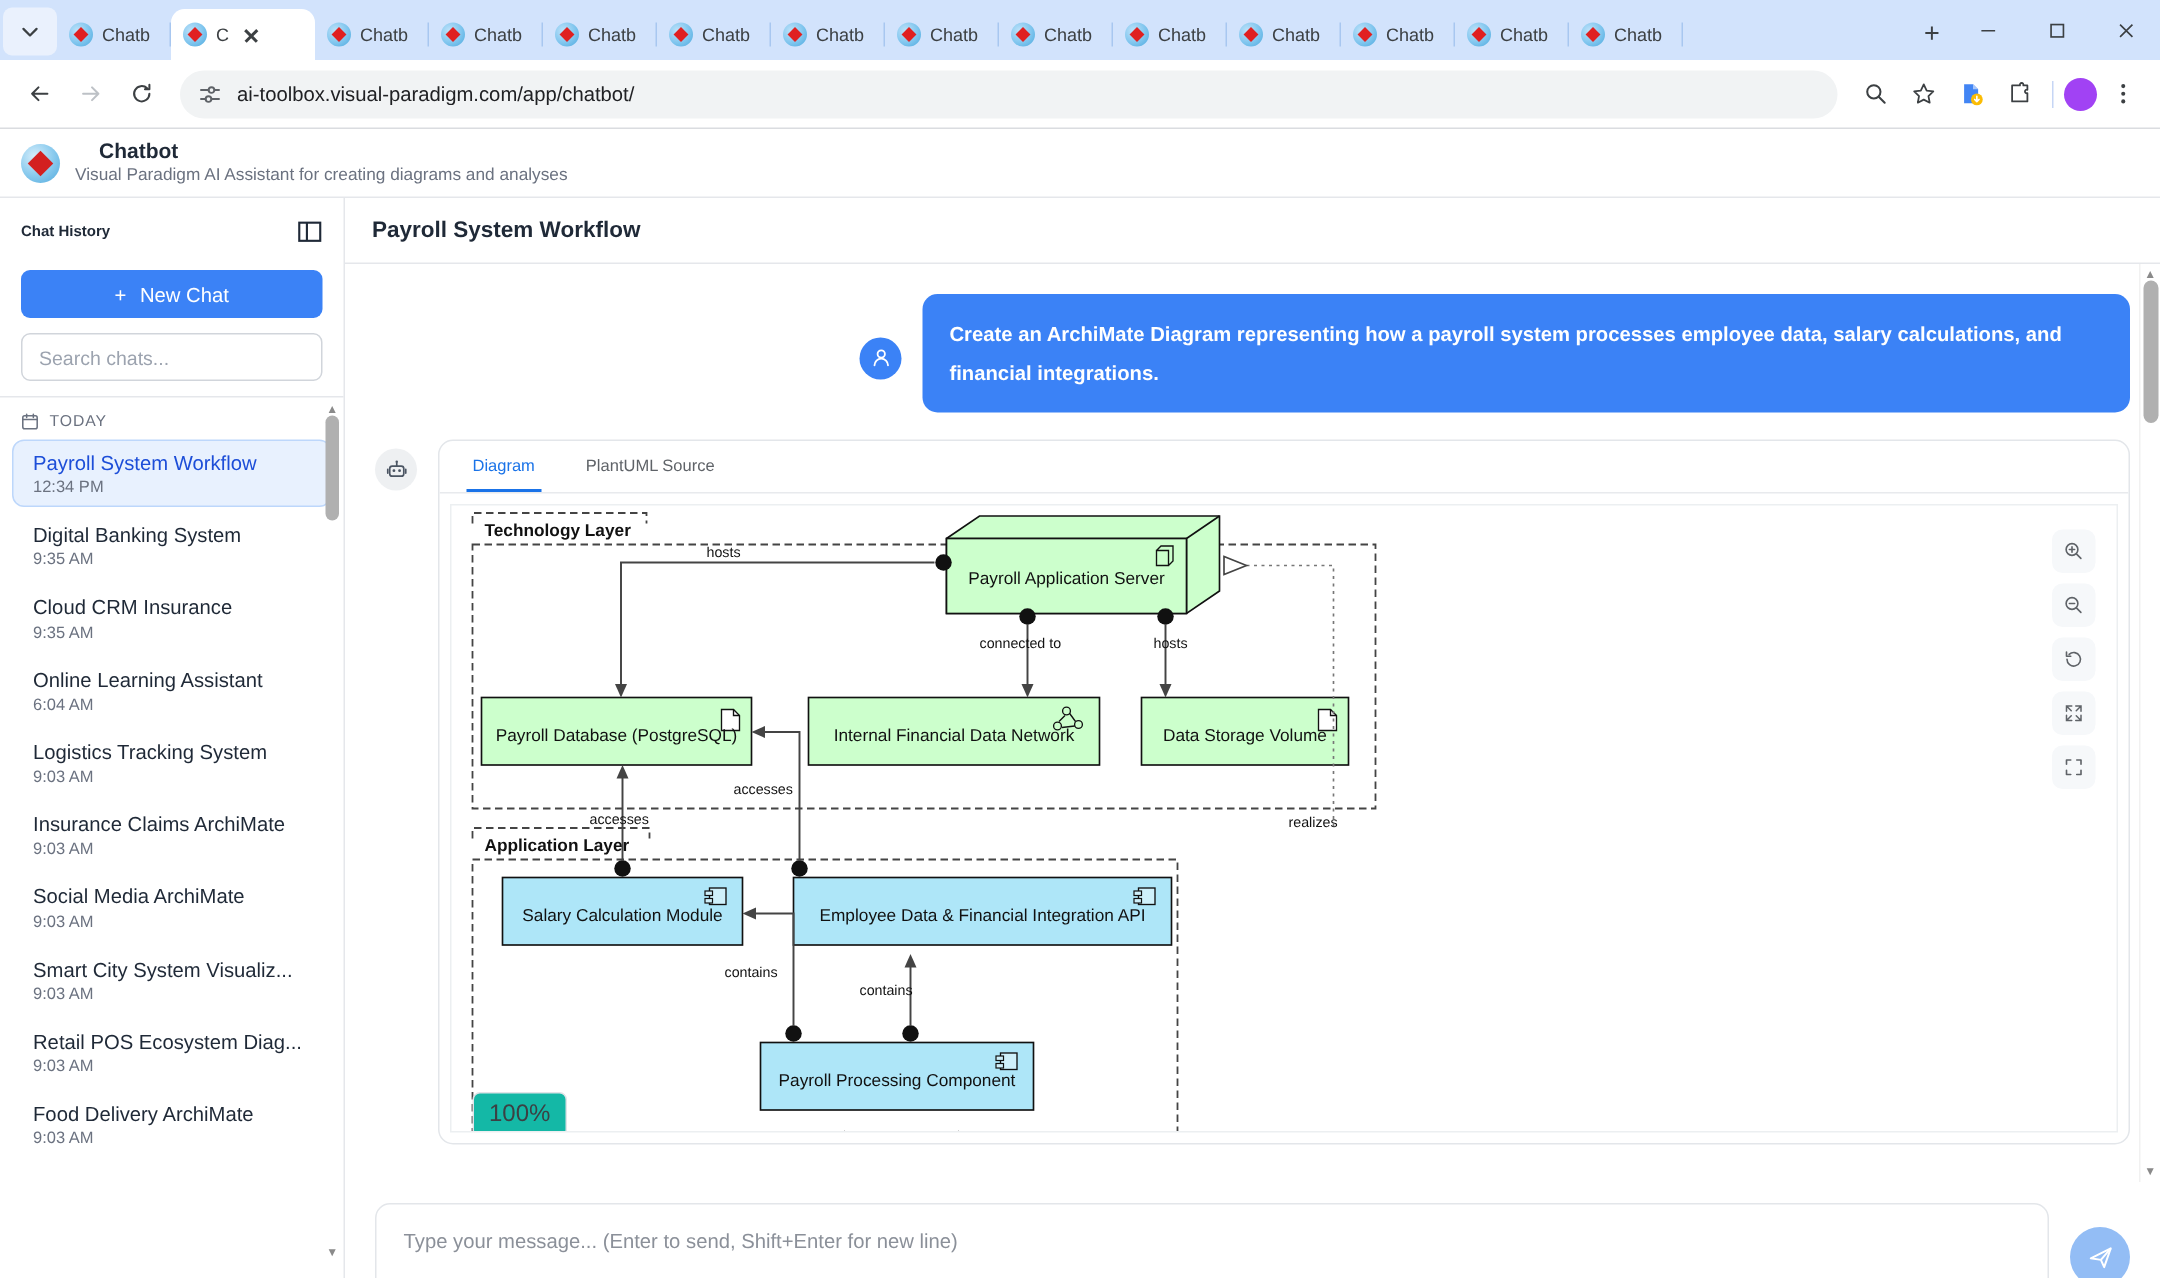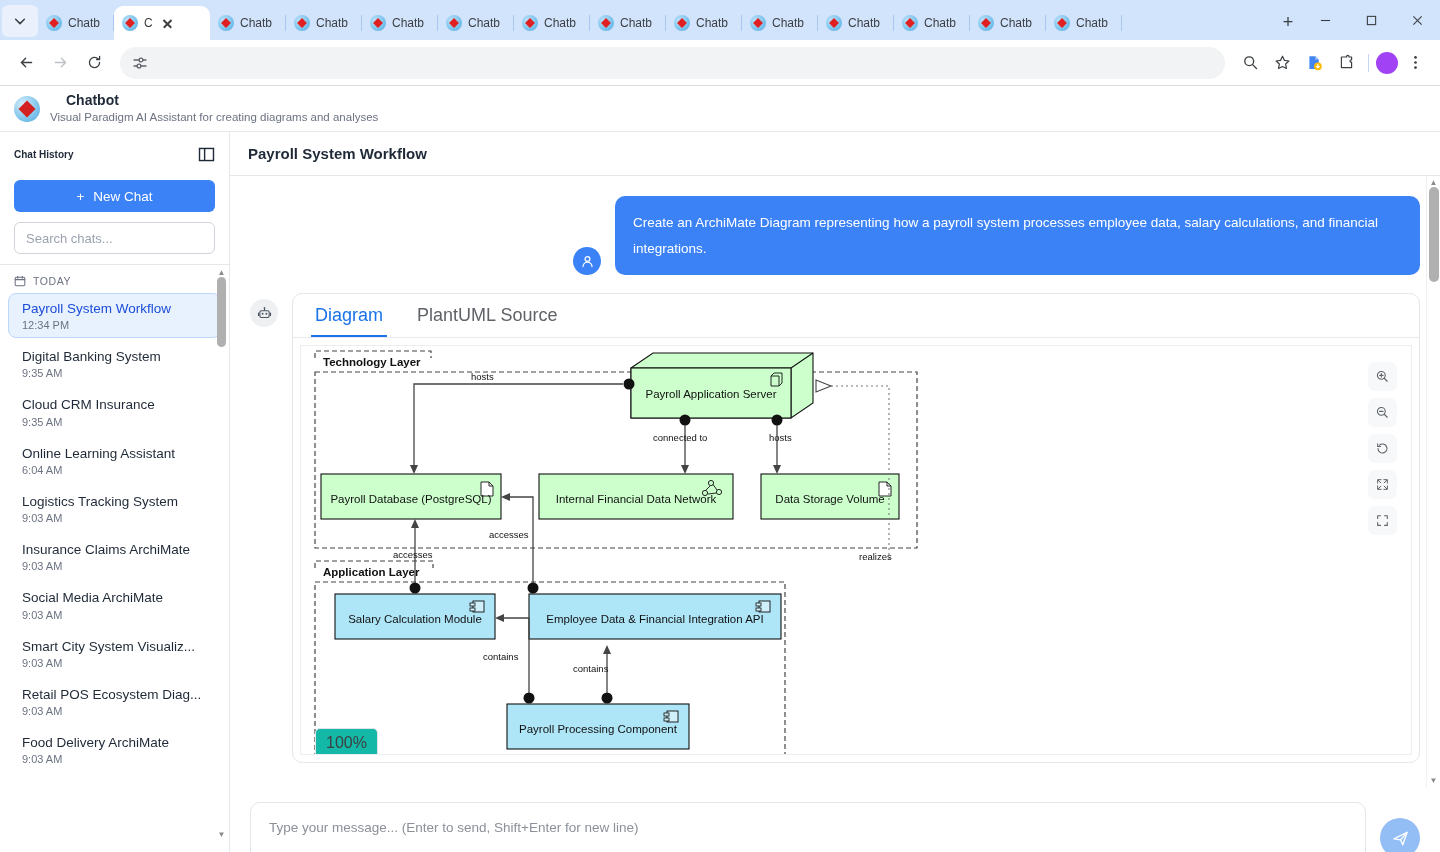--- a/index.html
+++ b/index.html
@@ -327,22 +327,23 @@
   .conversation {
     flex: 1;
     overflow: hidden;
     position: relative;
     padding: 20px 20px 0 20px;
   }
   .msg-row {
     display: flex;
     gap: 14px;
     justify-content: flex-end;
-    align-items: flex-end;
+    align-items: center;
     margin-bottom: 18px;
+    font-weight: bold;
   }
   .avatar {
     width: 28px; height: 28px;
     border-radius: 50%;
     background: #3b82f6;
     display: flex; align-items: center; justify-content: center;
     flex: none;
     margin-top: 6px;
   }
   .avatar svg { width: 15px; height: 15px; }
@@ -384,21 +385,21 @@
   .artifact-tabs {
     display: flex;
     gap: 0;
     padding: 0 18px;
     border-bottom: 1px solid #e8eaed;
     flex: none;
   }
   .atab {
     padding: 11px 4px 9px;
     margin-right: 26px;
-    font-size: 18px;
+    font-size: 11px;
     color: #5f6368;
     cursor: pointer;
     border-bottom: 2.5px solid transparent;
   }
   .atab.active { color: #1a73e8; border-bottom-color: #1a73e8; }
   .canvas-wrap {
     flex: 1;
     position: relative;
     background: #fff;
     margin: 7px;
@@ -587,20 +588,21 @@
     <svg viewBox="0 0 20 20">
         <path d="M16 10a6 6 0 1 1-1.8-4.3M16 3v3.5h-3.5" stroke="#3c4043" stroke-width="1.6" fill="none" stroke-linecap="round" stroke-linejoin="round"></path>
       </svg>
   </div>
   <div class="omnibox">
     <svg class="omni-icon" viewBox="0 0 16 16">
       <path d="M2 5h5M11 5h3M2 11h3M9 11h5" stroke="#5f6368" stroke-width="1.3" stroke-linecap="round"></path>
       <circle cx="9" cy="5" r="1.9" fill="none" stroke="#5f6368" stroke-width="1.3"></circle>
       <circle cx="7" cy="11" r="1.9" fill="none" stroke="#5f6368" stroke-width="1.3"></circle>
     </svg>
+    <span class="url">ai-toolbox.visual-paradigm.com/app/chatbot/</span>
   </div>
   <div class="tb-right">
     <div class="tb-icon">
       <svg viewBox="0 0 20 20">
           <circle cx="8.5" cy="8.5" r="5.2" fill="none" stroke="#3c4043" stroke-width="1.6"></circle>
           <path d="M12.5 12.5L17 17" stroke="#3c4043" stroke-width="1.6" stroke-linecap="round"></path>
         </svg>
     </div>
     <div class="tb-icon">
       <svg viewBox="0 0 20 20">

